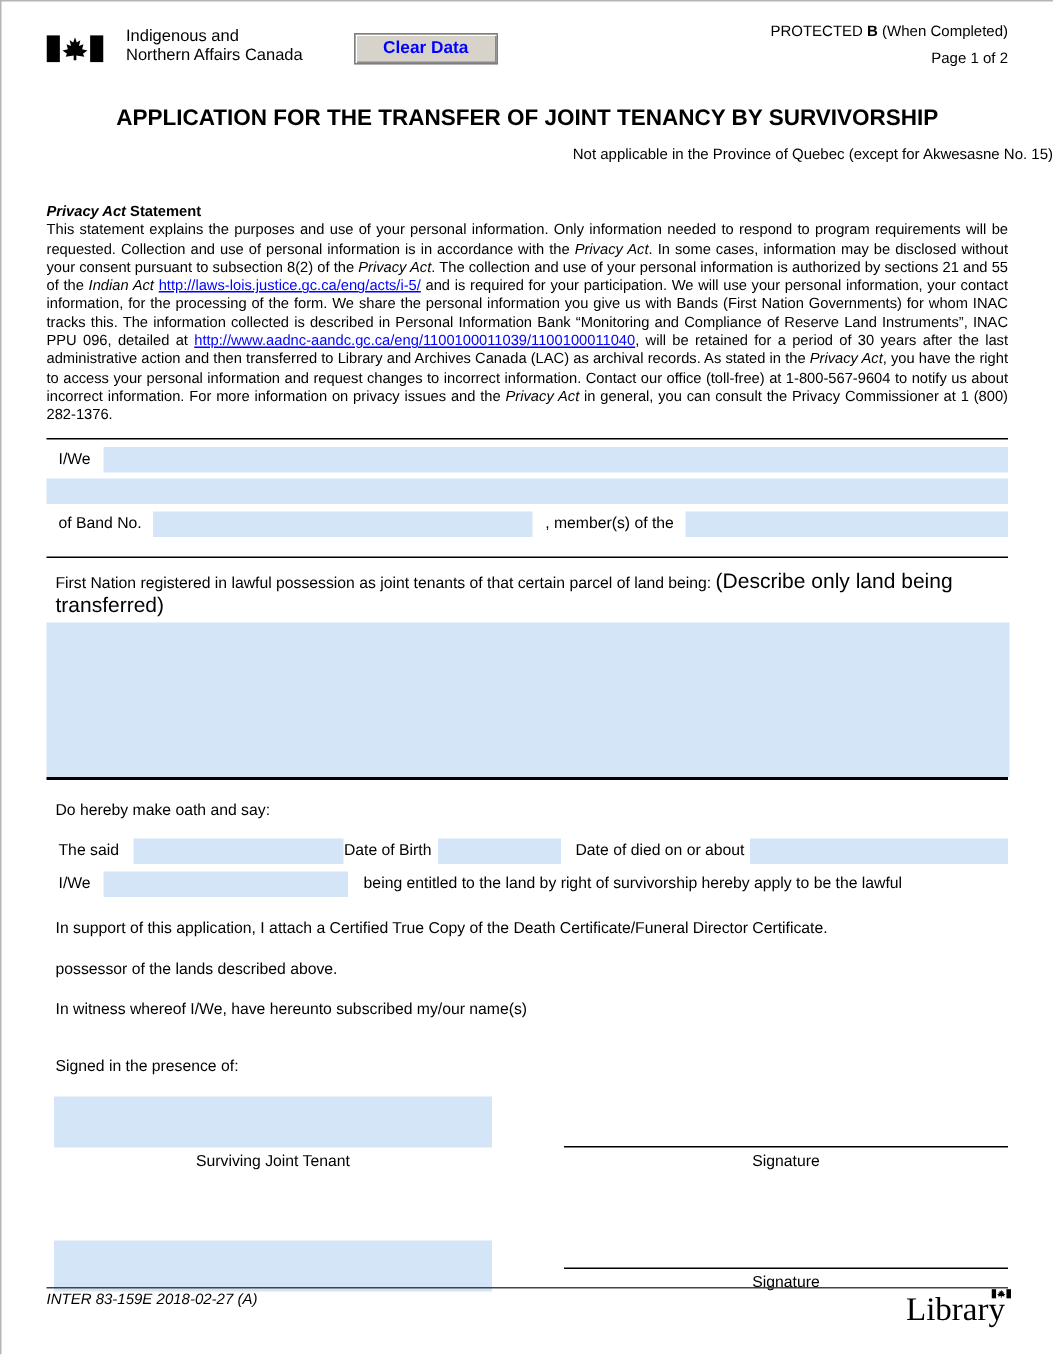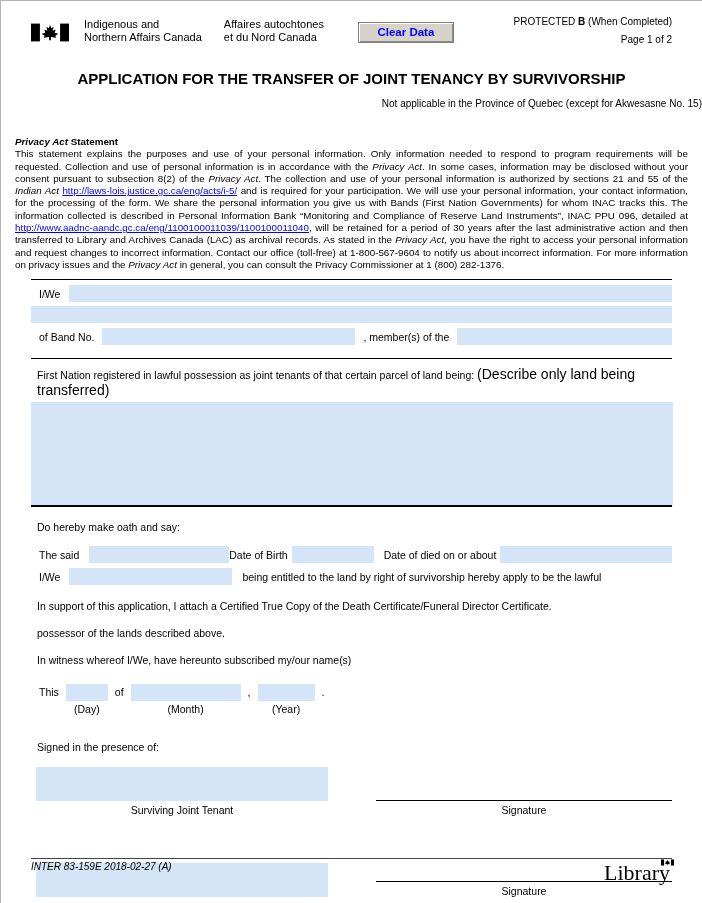--- a/index.html
+++ b/index.html
@@ -1,20 +1,20 @@
 <!DOCTYPE html>
 <html><head>
 <meta charset="utf-8">
 <style>
   * { margin:0; padding:0; box-sizing:border-box; }
   html,body { background:#ffffff; }
   body { width:702px; height:903px; font-family:"Liberation Sans", sans-serif; color:#000; }
   .page { position:relative; width:702px; height:903px; background:#fff;
           border-left:1px solid #b5b5b5; border-top:1px solid #b5b5b5; overflow:hidden; }
-  .content { padding:0 14px; }
+  .content { padding:0 30px; }
 
   
   .header { display:flex; align-items:center; margin:15px 30px 0 30px; }
   .flag { width:38px; height:19px; margin-top:3px; }
   .dept { font-size:11px; line-height:13px; margin-left:15px; }
   .dept.fr { margin-left:22px; }
   .clear-btn { margin-left:34px; margin-top:2px; width:96px; height:21px;
                background:#d7d3cb; border:1px solid #7e7e7e;
                box-shadow: inset 1px 1px 0 #ffffff, inset -1px -1px 0 #8a8a8a;
                color:#0000ff; font-weight:bold; font-size:11.5px;
@@ -109,24 +109,20 @@
   <div class="header">
     <svg class="flag" viewBox="0 0 64 32">
       <rect x="0" y="1" width="15" height="30" fill="#000"></rect>
       <rect x="49" y="1" width="15" height="30" fill="#000"></rect>
       <polygon fill="#000" points="32,3 34,9 38,6.5 36.5,13 41.5,11 40,16.5 46,18 41,21.5 42.5,25 33.5,23.5 33.5,29 30.5,29 30.5,23.5 21.5,25 23,21.5 18,18 24,16.5 22.5,11 27.5,13 26,6.5 30,9"></polygon>
     </svg>
     <div class="dept en">
       <div>Indigenous and</div>
       <div>Northern Affairs Canada</div>
     </div>
-    <div class="dept fr">
-      <div>Affaires autochtones</div>
-      <div>et du Nord Canada</div>
-    </div>
     <button class="clear-btn">Clear Data</button>
     <div class="head-right">
       <div><span>PROTECTED </span><span class="bold">B</span><span> (When Completed)</span></div>
       <div class="pg">Page 1 of 2</div>
     </div>
   </div>
 
   <div class="title">APPLICATION FOR THE TRANSFER OF JOINT TENANCY BY SURVIVORSHIP</div>
   <div class="subtitle">Not applicable in the Province of Quebec (except for Akwesasne No. 15)</div>
 
@@ -174,38 +170,20 @@
   <div class="row r-iwe2">
     <span class="lbl">I/We</span>
     <input class="fld" style="">
     <span class="lbl txt">being entitled to the land by right of survivorship hereby apply to be the lawful</span>
   </div>
 
   <div class="para">In support of this application, I attach a Certified True Copy of the Death Certificate/Funeral Director Certificate.</div>
   <div class="para">possessor of the lands described above.</div>
   <div class="para">In witness whereof I/We, have hereunto subscribed my/our name(s)</div>
 
-  <div class="date-row">
-    <span>This</span>
-    <div class="dcol">
-      <input class="fld f-day" style="">
-      <span class="cap">(Day)</span>
-    </div>
-    <span>of</span>
-    <div class="dcol">
-      <input class="fld f-month" style="">
-      <span class="cap">(Month)</span>
-    </div>
-    <span>,</span>
-    <div class="dcol">
-      <input class="fld f-year" style="">
-      <span class="cap">(Year)</span>
-    </div>
-    <span>.</span>
-  </div>
 
   <div class="signed">Signed in the presence of:</div>
 
   <div class="sig-row">
     <div class="sig-left">
       <input class="fld" style="">
       <div class="sig-cap">Surviving Joint Tenant</div>
     </div>
     <div class="sig-right">
       <div class="sig-line"></div>

